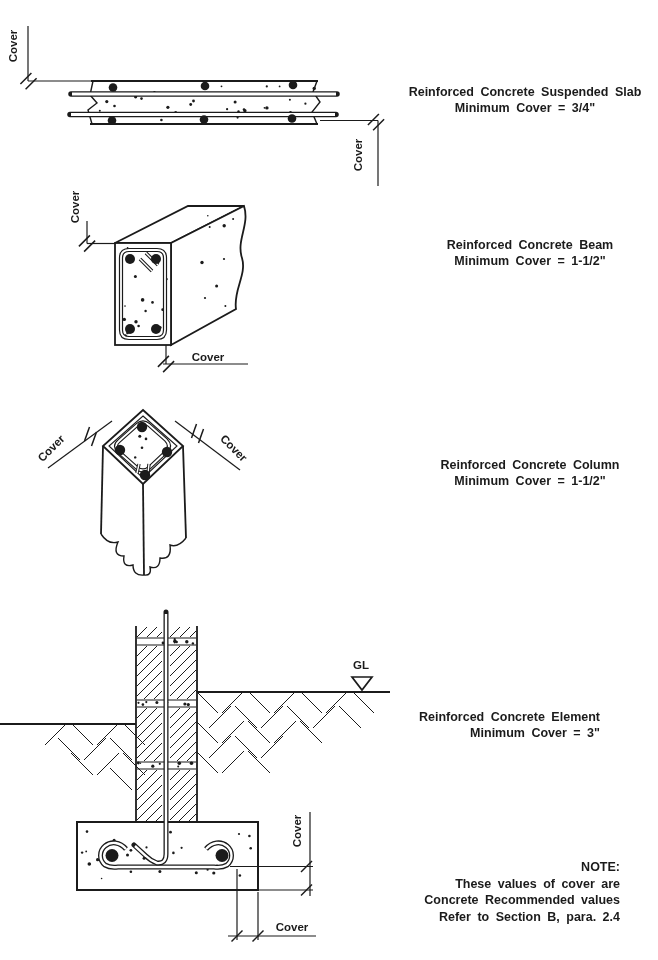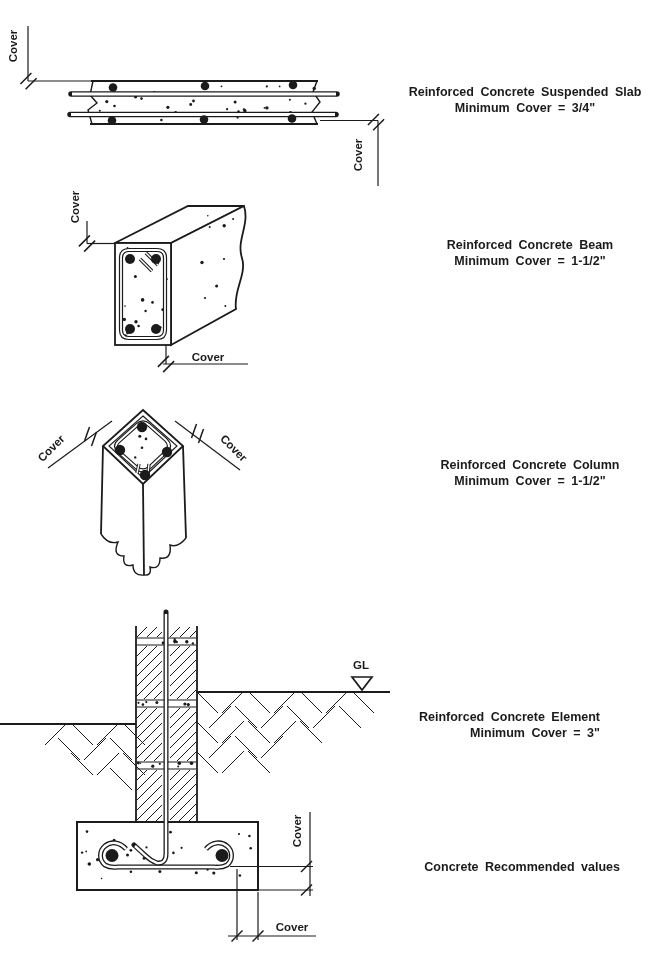--- a/index.html
+++ b/index.html
@@ -433,16 +433,19 @@
   <div>Reinforced Concrete Column</div>
   <div>Minimum Cover = 1-1/2"</div>
 </div>
 
 <div class="cap right" style="left:350px;top:663px;width:250px;margin-top:47px;">
   <div>Reinforced Concrete Element</div>
   <div>Minimum Cover = 3"</div>
 </div>
 
 <div class="cap right note" style="left:370px;top:859px;width:250px;">
+  <div>NOTE:</div>
+  <div>These values of cover are</div>
   <div>Concrete Recommended values</div>
+  <div>Refer to Section B, para. 2.4</div>
 </div>
 
 </div>
 
 </body></html>

